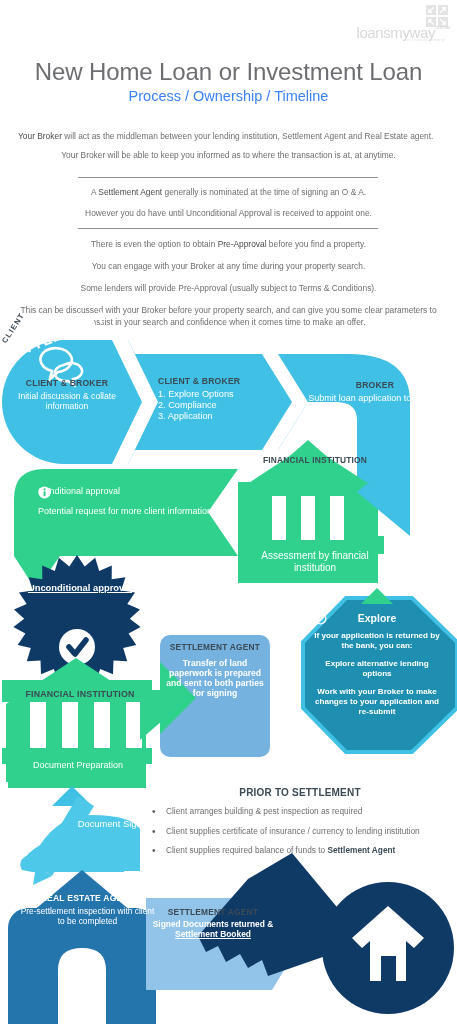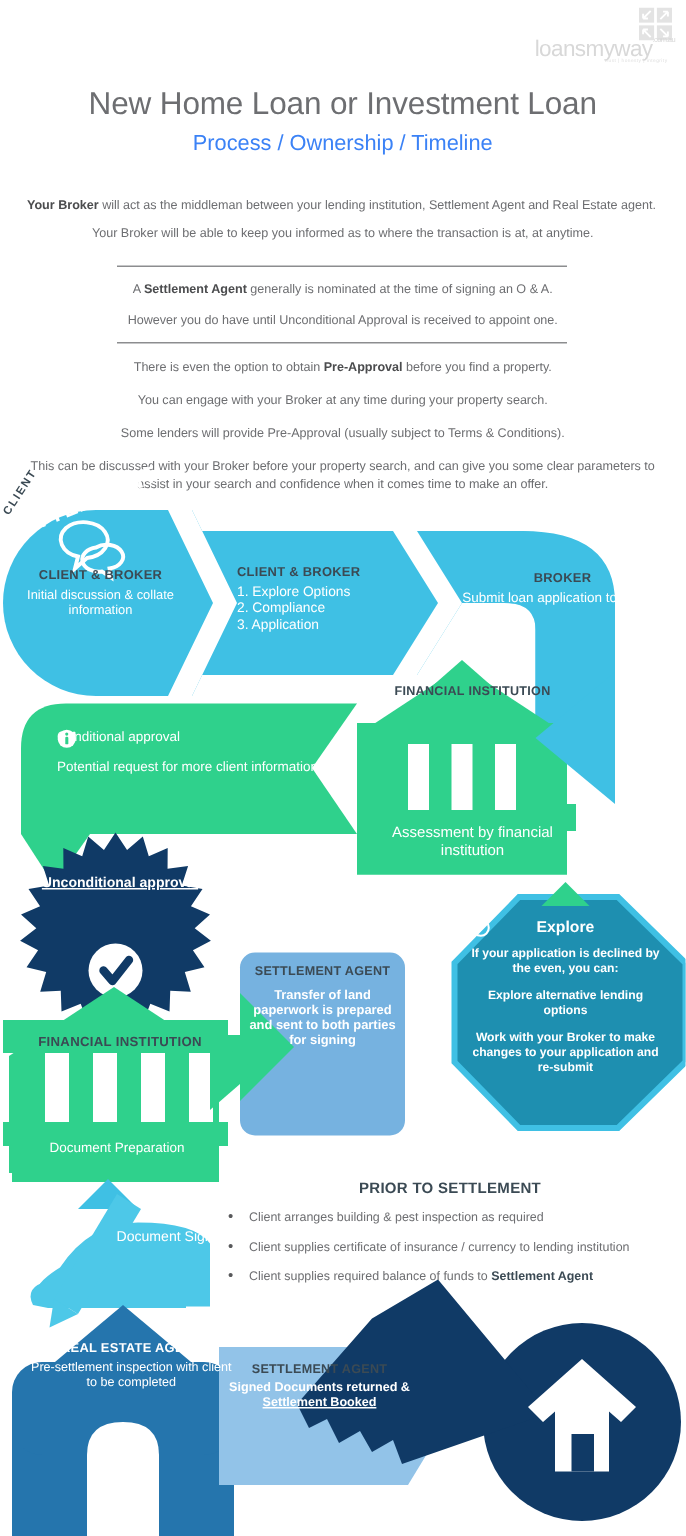--- a/index.html
+++ b/index.html
@@ -12,28 +12,28 @@
 
   
   .logo-wrap { position:absolute; top:4px; right:6px; width:96px; height:40px; }
   .logo-mark { position:absolute; right:3px; top:1px; width:22px; height:22px; }
   .logo-text { position:absolute; right:1px; top:21px; font-size:15px; letter-spacing:-0.4px;
                color:#d8d8d8; font-family:"Liberation Sans", sans-serif; line-height:1; }
   .logo-text .tld { font-size:5px; vertical-align:top; }
   .logo-tag { position:absolute; right:6px; top:34px; font-size:3.2px; color:#e0e0e0; letter-spacing:0.3px;}
 
   .title { position:absolute; top:58px; left:0; width:100%; text-align:center;
-           font-size:21px; color:#6d6e71; font-weight:400; letter-spacing:-0.1px;}
+           font-size:24px; color:#6d6e71; font-weight:400; letter-spacing:-0.1px;}
   .subtitle { position:absolute; top:88px; left:0; width:100%; text-align:center;
            font-size:14.5px; color:#3b82f6; font-weight:400; }
 
   
   .intro { position:absolute; left:18px; width:421px; text-align:center; }
   .intro p { font-size:8.4px; line-height:1.55; color:#6d6e71; }
-  .intro p b { color:#4b4c4e; font-weight:bold; }
+  .intro p b { color:#4b4c4e; font-weight:normal; }
   .blk1 { top:130px; }
   .blk1 p:first-child { text-align:left; }
   .rule { position:absolute; left:78px; width:300px; height:1px; background:#8c8d8f; }
   .rule.r1 { top:177px; }
   .rule.r2 { top:228px; }
   .blk2 { top:186px; }
   .blk2 p { margin-bottom:8px; }
   .blk3 { top:238px; }
   .blk3 p { margin-bottom:9px;text-align:center; }
   .blk3 p.last { margin-bottom:0; line-height:1.45; }
@@ -274,21 +274,21 @@
   </div>
 
   <div class="lbl t-decline">
     <div class="dh">
       <svg width="13" height="13" viewBox="0 0 16 16">
         <circle cx="8" cy="8" r="6.6" fill="none" stroke="#ffffff" stroke-width="1.7"></circle>
         <line x1="3.6" y1="12.4" x2="12.4" y2="3.6" stroke="#ffffff" stroke-width="1.7"></line>
       </svg>
       <span>Explore</span>
     </div>
-    <p>If your application is declined by the even, you can:</p>
+    <p>If your application is returned by the bank, you can:</p>
     <p>Explore alternative lending options</p>
     <p>Work with your Broker to make changes to your application and re-submit</p>
   </div>
 
   <div class="lbl t-sa1">
     <span class="hd">SETTLEMENT AGENT</span>
     <span>Transfer of land paperwork is prepared and sent to both parties for signing</span>
   </div>
 
   <div class="lbl t-fi2">

